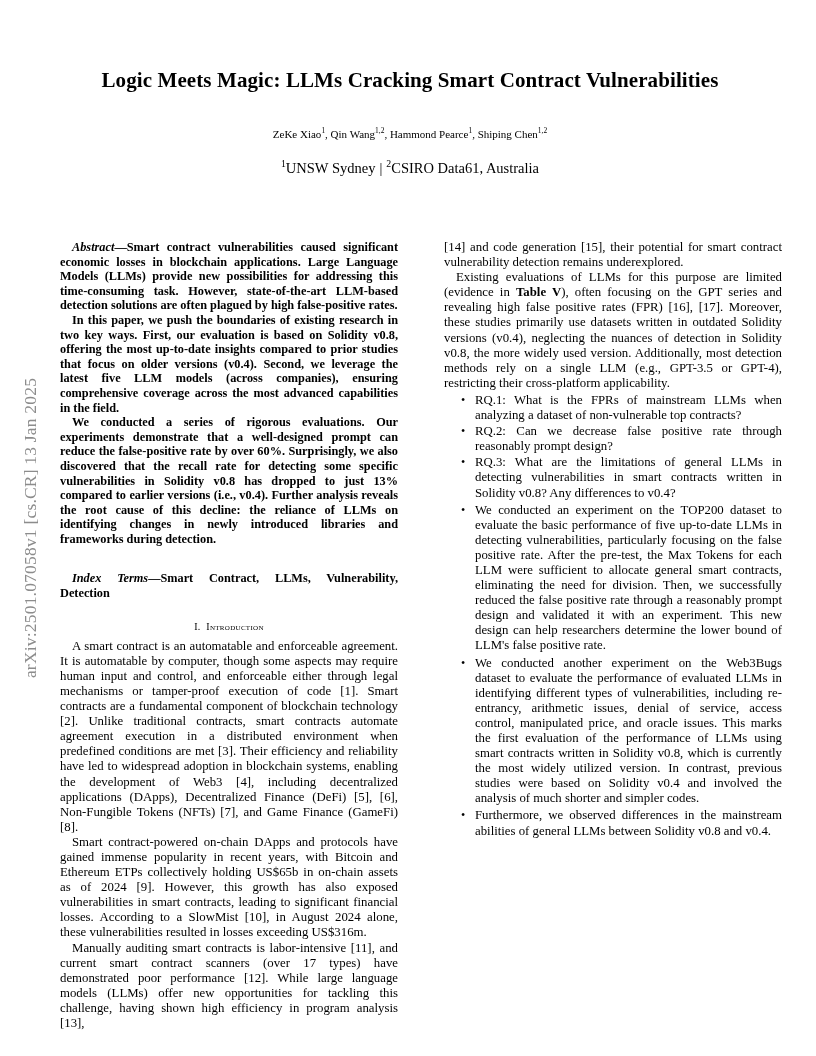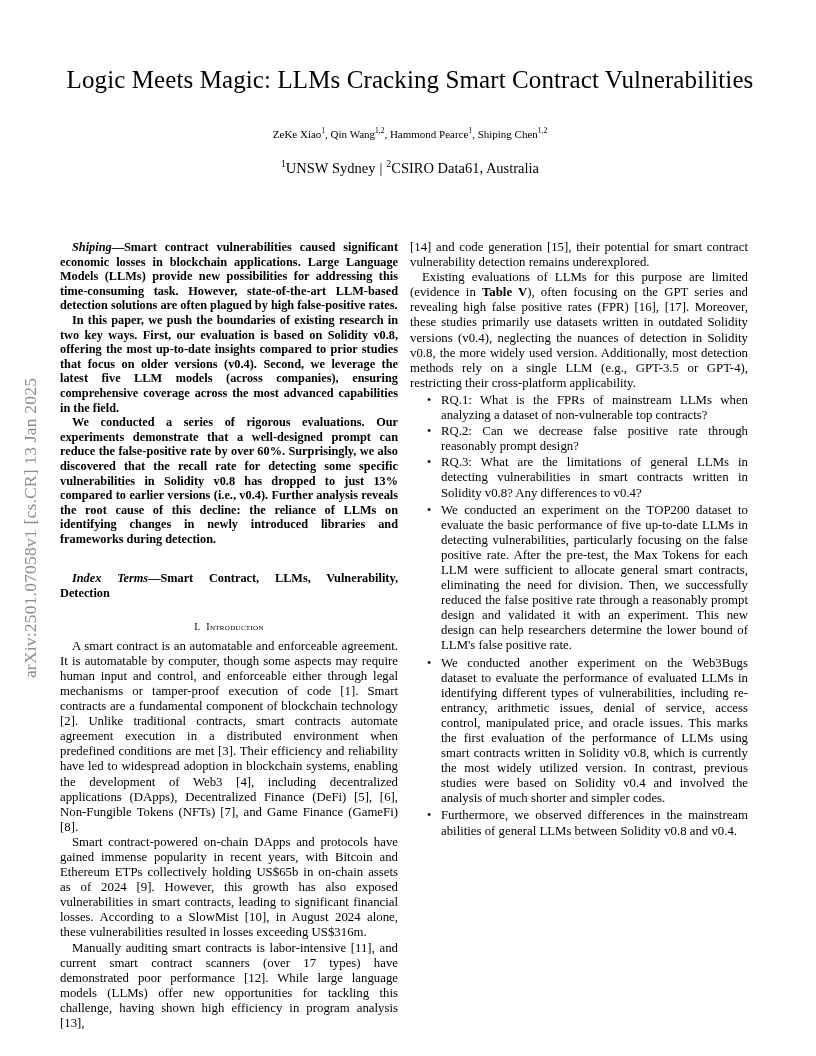--- a/index.html
+++ b/index.html
@@ -48,23 +48,23 @@
 
   
   #title-block {
     position: absolute;
     left: 60px;
     top: 62px;
     width: 700px;
     text-align: center;
   }
   #paper-title {
-    font-size: 25px;
+    font-size: 21px;
     line-height: 36px;
-    font-weight: normal;
+    font-weight: bold;
     margin: 0;
     letter-spacing: 0.1px;
   }
   #author-line {
     margin-top: 26px;
     font-size: 11px;
     line-height: 20px;
   }
   #affiliation-line {
     margin-top: 14px;
@@ -89,21 +89,21 @@
     top: 240px;
     width: 700px;
     height: 760px;
   }
   .column {
     position: absolute;
     top: 0;
     width: 338px;
   }
   #col-left  { left: 0; }
-  #col-right { left: 350px; }
+  #col-right { left: 384px; }
 
   p {
     margin: 0;
     font-size: 12.8px;
     line-height: 15.1px;
     text-align: justify;
     text-justify: inter-word;
     hyphens: manual;
   }
   p.indent { text-indent: 12px; }
@@ -191,21 +191,21 @@
 
     <div id="affiliation-line">
       <sup>1</sup><span class="aff-italic">UNSW Sydney</span><span class="sep-bar">|</span><sup>2</sup><span class="aff-italic">CSIRO Data61</span><span>, Australia</span>
     </div>
   </div>
 
   <div id="columns">
 
     <div class="column" id="col-left">
 
-      <p class="abstract-para indent"><span class="lead">Shiping</span><span>—</span><span>Smart contract vulnerabilities caused significant economic losses in blockchain applications. Large Language Models (LLMs) provide new possibilities for addressing this time-consuming task. However, state-of-the-art LLM-based detection solutions are often plagued by high false-positive rates.</span></p>
+      <p class="abstract-para indent"><span class="lead">Abstract</span><span>—</span><span>Smart contract vulnerabilities caused significant economic losses in blockchain applications. Large Language Models (LLMs) provide new possibilities for addressing this time-consuming task. However, state-of-the-art LLM-based detection solutions are often plagued by high false-positive rates.</span></p>
 
       <p class="abstract-para indent">In this paper, we push the boundaries of existing research in two key ways. First, our evaluation is based on Solidity v0.8, offering the most up-to-date insights compared to prior studies that focus on older versions (v0.4). Second, we leverage the latest five LLM models (across companies), ensuring comprehensive coverage across the most advanced capabilities in the field.</p>
 
       <p class="abstract-para indent">We conducted a series of rigorous evaluations. Our experiments demonstrate that a well-designed prompt can reduce the false-positive rate by over 60%. Surprisingly, we also discovered that the recall rate for detecting some specific vulnerabilities in Solidity v0.8 has dropped to just 13% compared to earlier versions (i.e., v0.4). Further analysis reveals the root cause of this decline: the reliance of LLMs on identifying changes in newly introduced libraries and frameworks during detection.</p>
 
       <p id="index-terms"><span class="lead">Index Terms</span><span>—</span><span>Smart Contract, LLMs, Vulnerability, Detection</span></p>
 
       <div class="section-heading"><span class="num">I.</span>&nbsp;&nbsp;<span>Introduction</span></div>
 
       <p class="indent">A smart contract is an automatable and enforceable agreement. It is automatable by computer, though some aspects may require human input and control, and enforceable either through legal mechanisms or tamper-proof execution of code [1]. Smart contracts are a fundamental component of blockchain technology [2]. Unlike traditional contracts, smart contracts automate agreement execution in a distributed environment when predefined conditions are met [3]. Their efficiency and reliability have led to widespread adoption in blockchain systems, enabling the development of Web3 [4], including decentralized applications (DApps), Decentralized Finance (DeFi) [5], [6], Non-Fungible Tokens (NFTs) [7], and Game Finance (GameFi) [8].</p>

